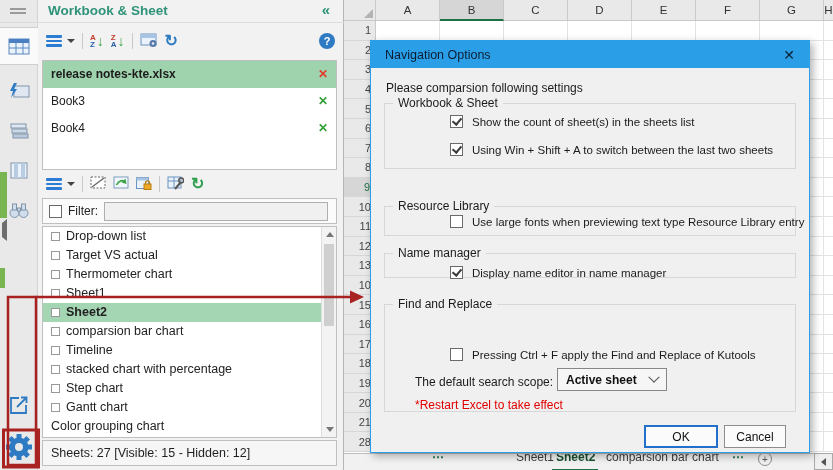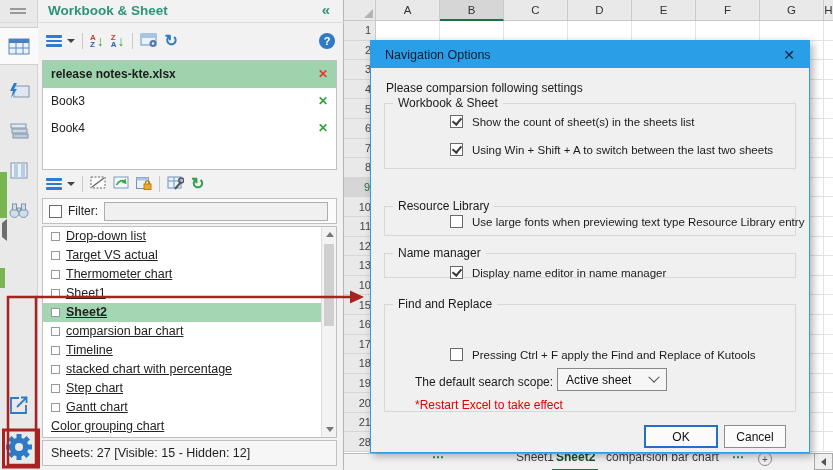--- a/index.html
+++ b/index.html
@@ -74,21 +74,21 @@
   .wb-close{margin-left:auto;font-weight:bold;color:#35a13a;font-size:12px;}
   .wb-row.selected .wb-close{color:#e23b2e;}
 
   .filterbar{position:absolute;left:42px;right:6px;top:198px;height:26px;background:#fbfbfb;border:1px solid #c0c0c0;
              box-sizing:border-box;display:flex;align-items:center;padding:0 6px;gap:6px;}
   .filter-input{flex:1;height:17px;background:#f0f0f0;border:1px solid #aeaeae;margin-right:2px;
                 font-family:"Liberation Sans",sans-serif;font-size:12px;padding:0 4px;}
 
   .sheet-list{position:absolute;left:42px;right:6px;top:226px;height:212px;background:#fff;border:1px solid #c0c0c0;
               box-sizing:border-box;overflow:hidden;}
-  .sh-inner{position:absolute;left:0;top:0;right:15px;bottom:0;overflow:hidden;text-decoration:underline;}
+  .sh-inner{position:absolute;left:0;top:0;right:15px;bottom:0;overflow:hidden;}
   .sh-row{height:19px;line-height:19px;display:flex;align-items:center;gap:6px;padding-left:8px;font-size:12.5px;color:#222;white-space:nowrap;}
   .sh-row.selected{background:#a5d6b4;font-weight:bold;}
   .sh-box{width:7px;height:7px;border:1px solid #999;flex:none;background:#fff;}
   .sh-scroll{position:absolute;right:0;top:0;bottom:0;width:15px;background:#f3f3f3;border-left:1px solid #dddddd;box-sizing:border-box;}
   .sh-up,.sh-down{position:absolute;left:0;width:15px;height:15px;display:flex;align-items:center;justify-content:center;}
   .sh-up{top:0;} .sh-down{bottom:0;}
   .tri-up{width:0;height:0;border-left:4px solid transparent;border-right:4px solid transparent;border-bottom:5px solid #777;}
   .tri-down{width:0;height:0;border-left:4px solid transparent;border-right:4px solid transparent;border-top:5px solid #777;}
   .sh-thumb{position:absolute;left:2px;right:2px;top:17px;height:82px;background:#cfcfcf;}
 
@@ -104,21 +104,21 @@
   .dlg-body{position:absolute;left:0;top:27px;right:0;bottom:0;}
   .dlg-intro{position:absolute;left:15px;top:13px;font-size:12px;color:#1b1b1b;}
   .grp{position:absolute;left:13px;width:412px;border:1px solid #d7d7d7;box-sizing:border-box;}
   .grp-title{position:absolute;top:-8px;left:8px;background:#f0f0f0;padding:0 5px;font-size:12px;color:#1b1b1b;white-space:nowrap;}
   .cbrow{position:absolute;left:27px;display:flex;align-items:center;gap:9px;font-size:11.5px;color:#1b1b1b;white-space:nowrap;margin-left:38px;}
   .cb{width:13px;height:13px;background:#fff;border:1px solid #6a6a6a;position:relative;flex:none;box-sizing:border-box;}
   .cb.checked::after{content:"";position:absolute;left:3px;top:0;width:4px;height:7px;
                      border-right:2px solid #3a3a3a;border-bottom:2px solid #3a3a3a;transform:rotate(40deg);}
   .scopelabel{position:absolute;left:30px;top:70px;font-size:12px;color:#1b1b1b;}
   .dd{position:absolute;left:172px;top:63px;width:110px;height:23px;background:#f6f6f6;border:1px solid #878787;
-      box-sizing:border-box;display:flex;align-items:center;padding:0 8px;font-size:12px;color:#111;}
+      box-sizing:border-box;display:flex;align-items:center;padding:0 8px;font-size:12px;color:#111;font-weight:bold;}
   .dd-chev{margin-left:auto;width:7px;height:7px;border-right:1.6px solid #555;border-bottom:1.6px solid #555;
            transform:rotate(45deg) translate(-2px,-2px);}
   .dlg-note{position:absolute;left:30px;top:93px;font-size:12px;color:#e00000;}
   .btn{position:absolute;top:357px;height:23px;display:flex;align-items:center;justify-content:center;
        font-size:12px;color:#111;background:#fbfbfb;border:1px solid #8d8d8d;box-sizing:border-box;}
   .btn.ok{left:273px;width:74px;border:2px solid #2270c9;}
   .btn.cancel{left:353px;width:62px;}
 
   
   .overlay{position:absolute;left:0;top:0;z-index:50;pointer-events:none;}

